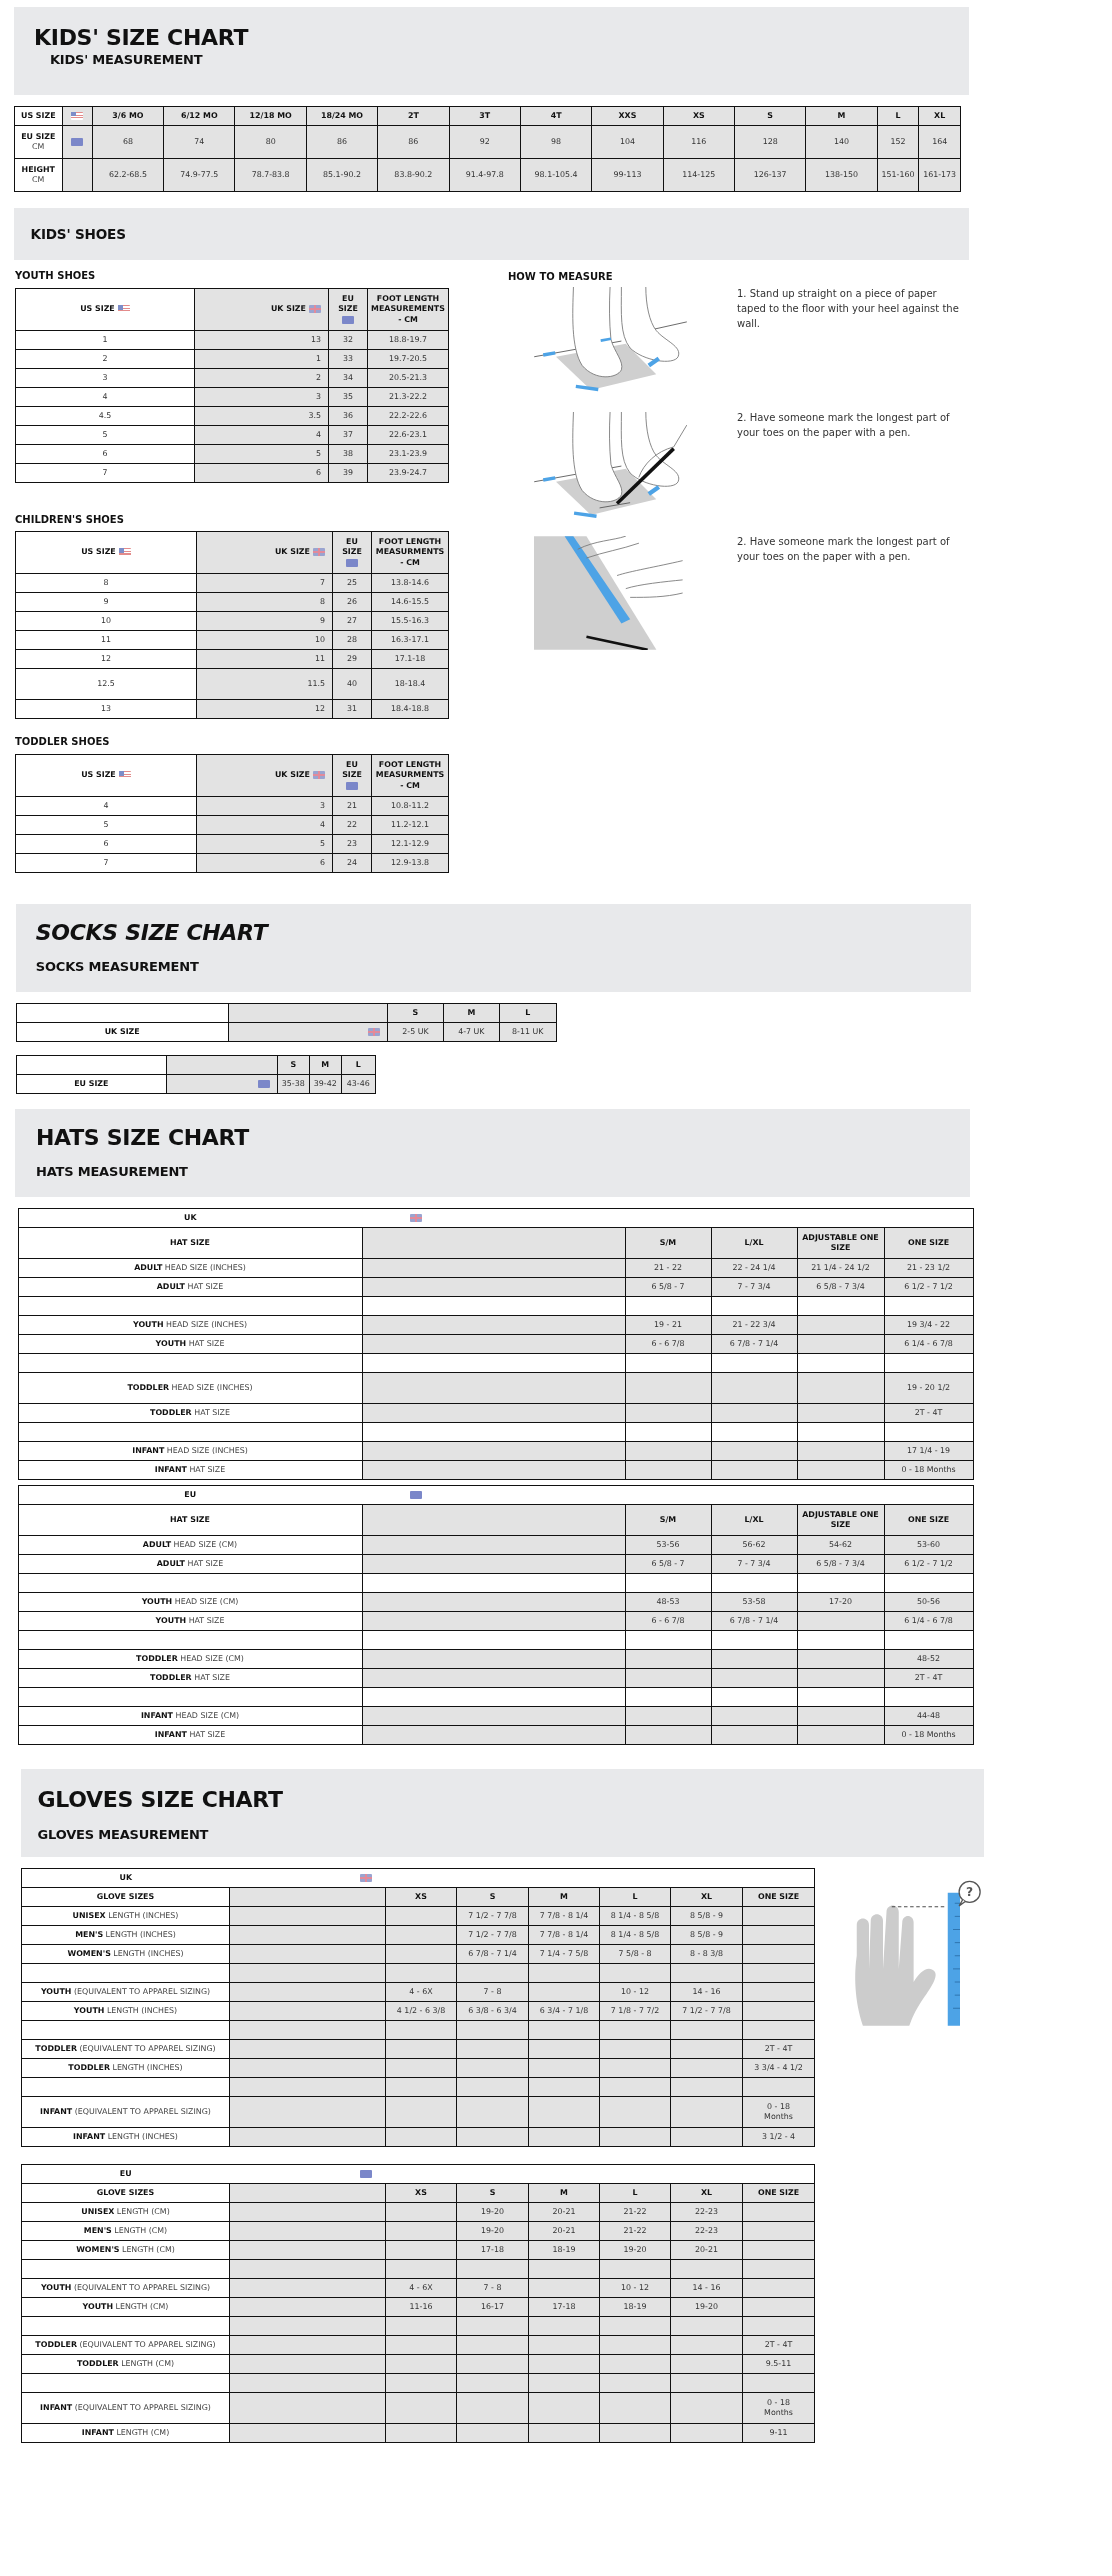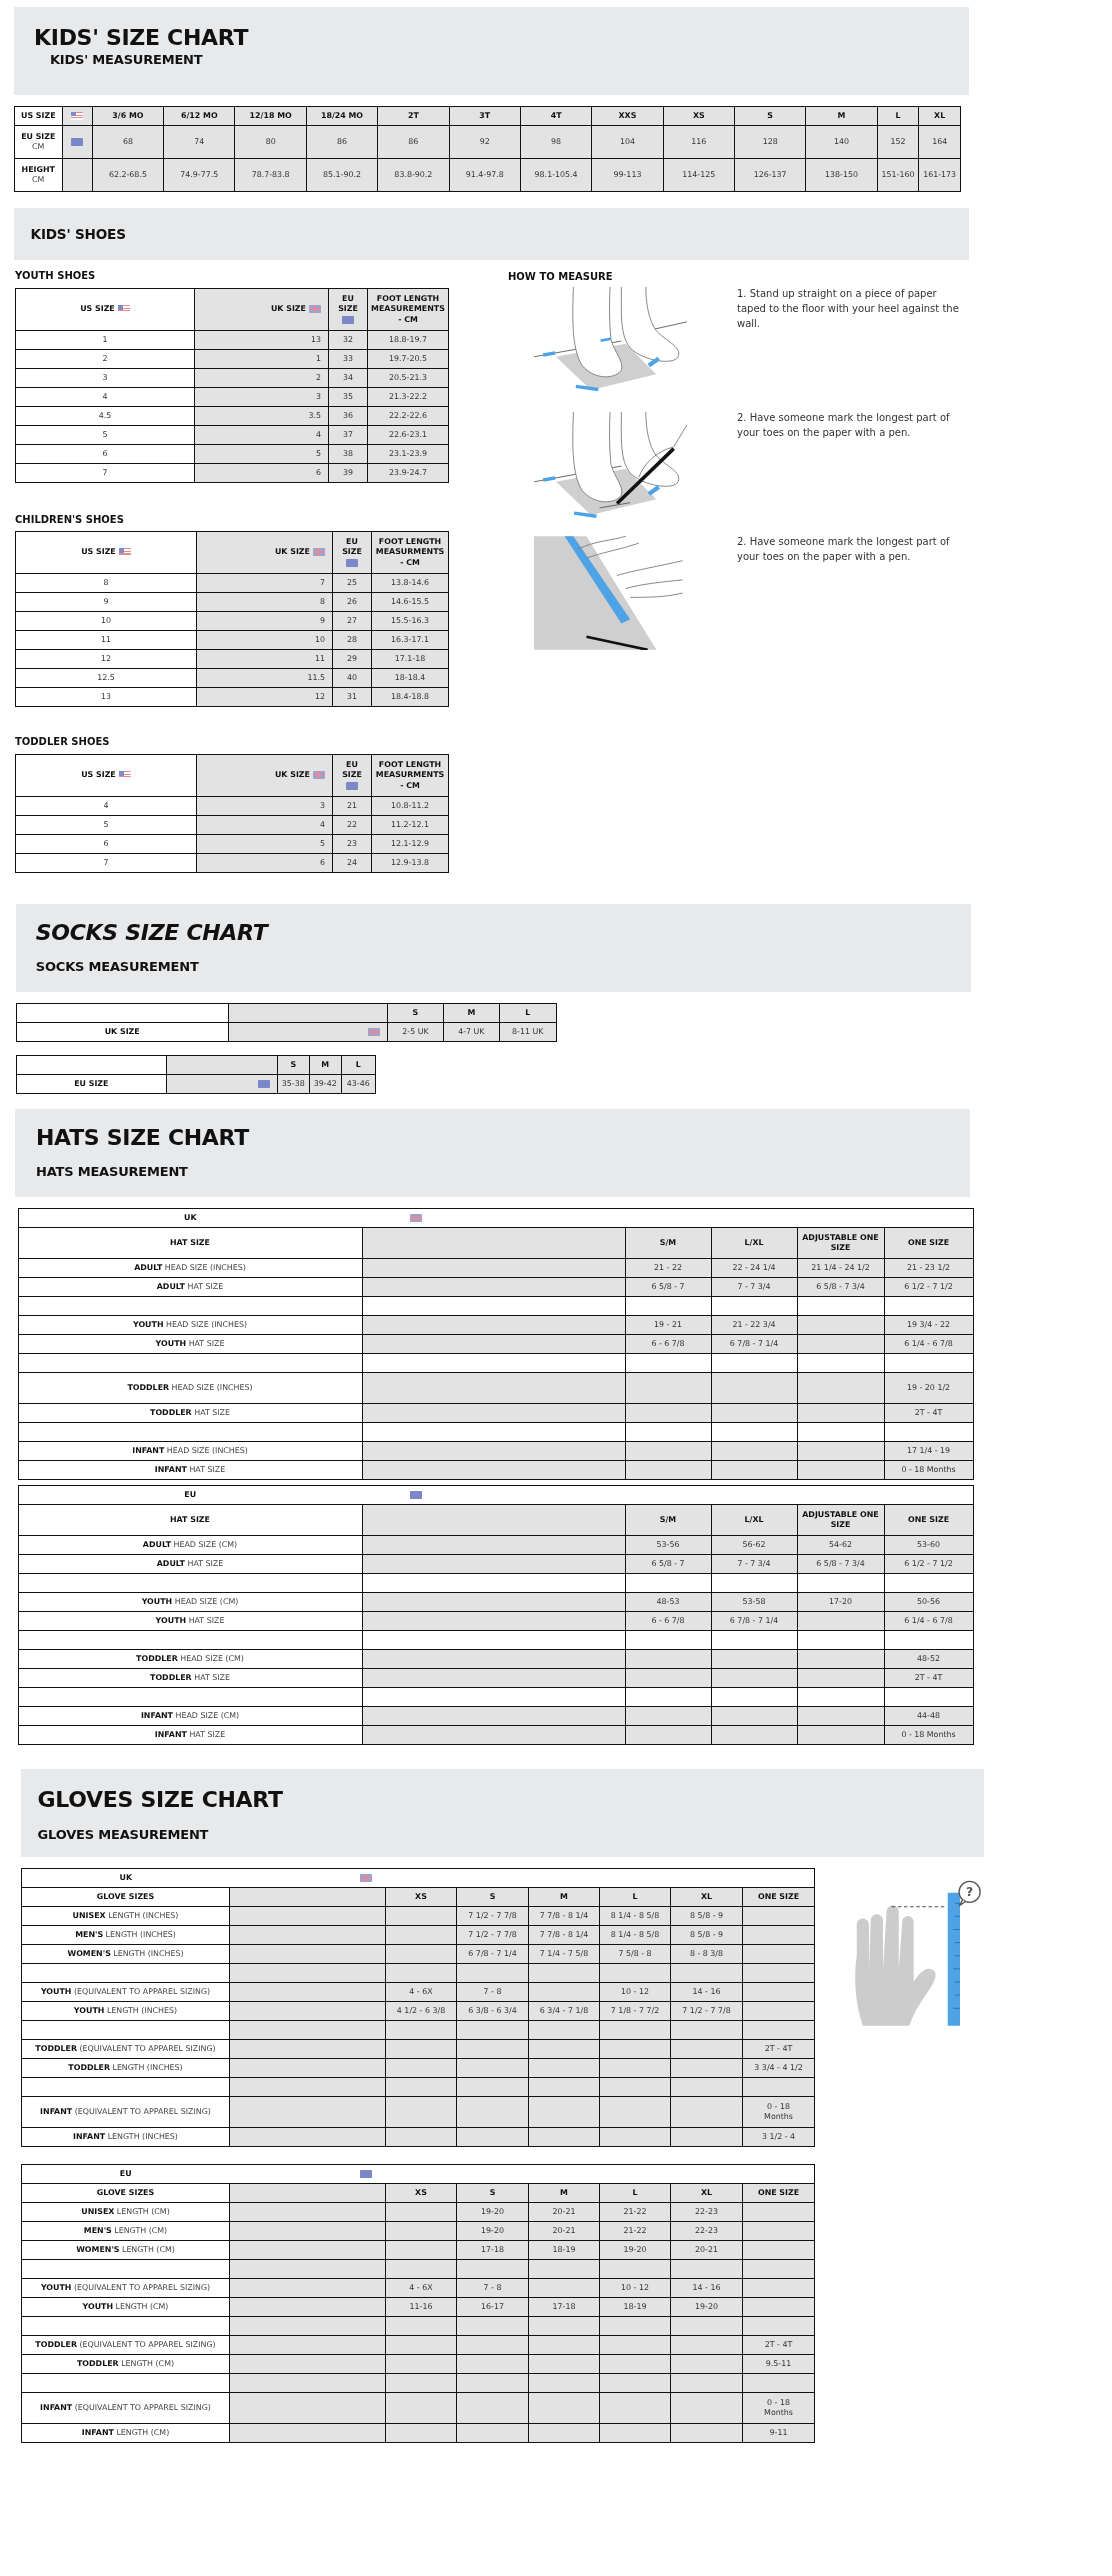--- a/index.html
+++ b/index.html
@@ -222,21 +222,21 @@
         <td class="g r">10</td>
         <td class="g">28</td>
         <td class="g">16.3-17.1</td>
       </tr>
       <tr style="height: 19px;">
         <td class="w">12</td>
         <td class="g r">11</td>
         <td class="g">29</td>
         <td class="g">17.1-18</td>
       </tr>
-      <tr style="height: 19px;">
+      <tr style="height: 31px;">
         <td class="w">12.5</td>
         <td class="g r">11.5</td>
         <td class="g">40</td>
         <td class="g">18-18.4</td>
       </tr>
       <tr style="height: 19px;">
         <td class="w">13</td>
         <td class="g r">12</td>
         <td class="g">31</td>
         <td class="g">18.4-18.8</td>

